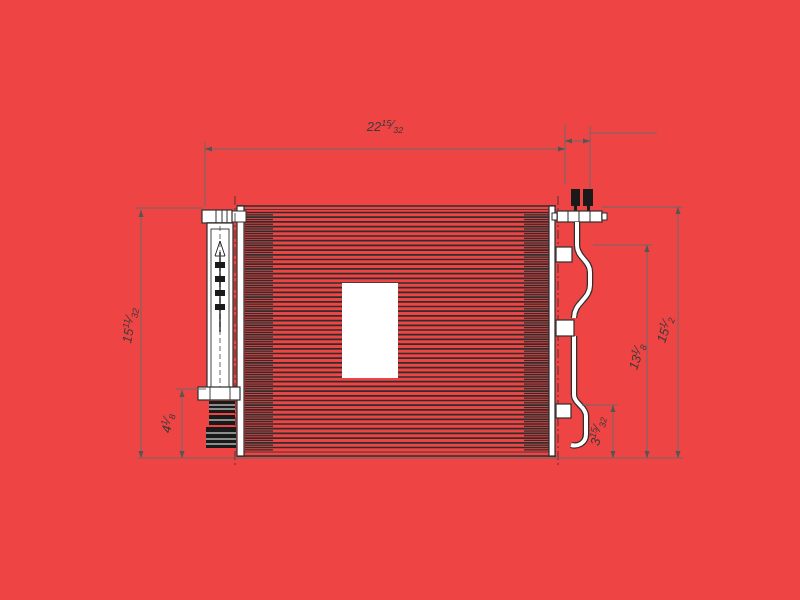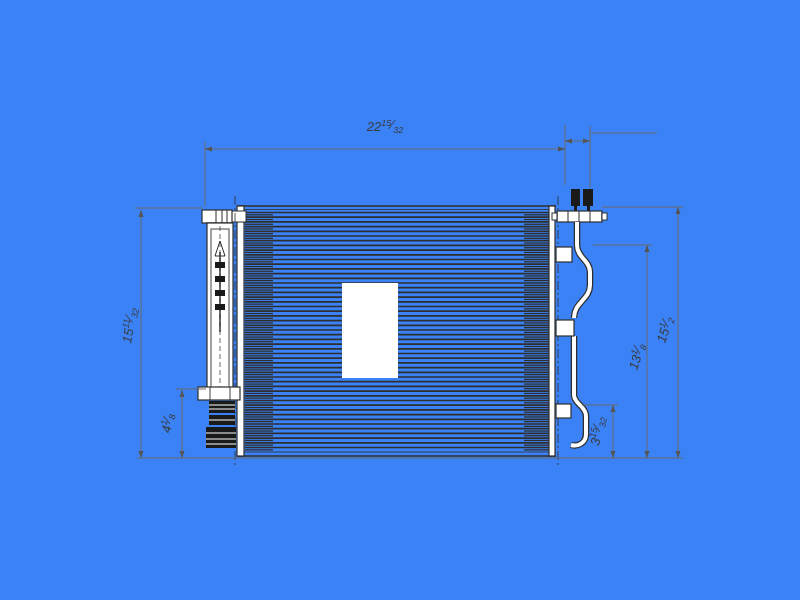--- a/index.html
+++ b/index.html
@@ -1,16 +1,16 @@
 <!DOCTYPE html>
 <html><head>
 <meta charset="utf-8">
 <style>
   html,body{margin:0;padding:0;background:#ffffff;}
-  #stage{position:relative;width:800px;height:600px;background:#3b82f6;overflow:hidden;}
+  #stage{position:relative;width:800px;height:600px;background:#ef4444;overflow:hidden;}
   svg text{font-family:"Liberation Sans","DejaVu Sans",sans-serif;font-style:italic;fill:#3a3a3a;}
   .whole{font-size:13px;}
   .num,.den{font-size:9px;}
   .slash{font-size:12px;}
 </style>
 </head>
 <body>
 
 <div id="stage">
 <svg width="800" height="600" viewBox="0 0 800 600">

